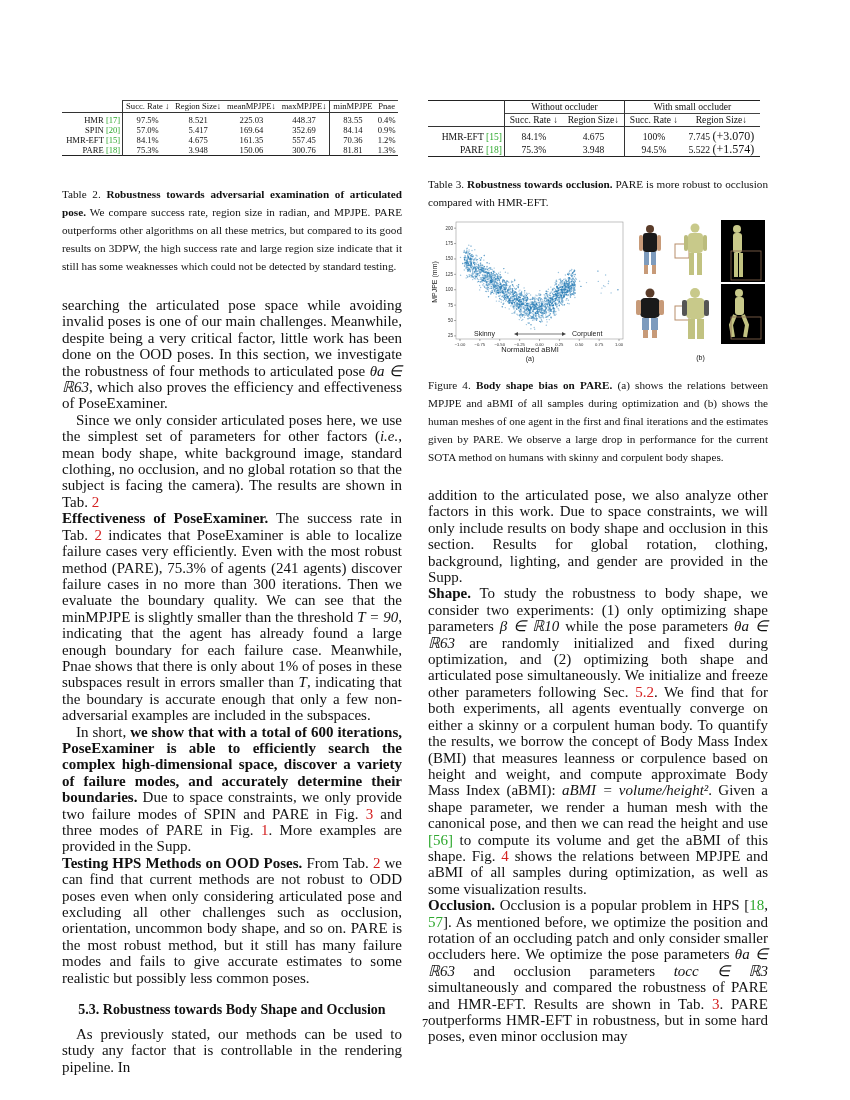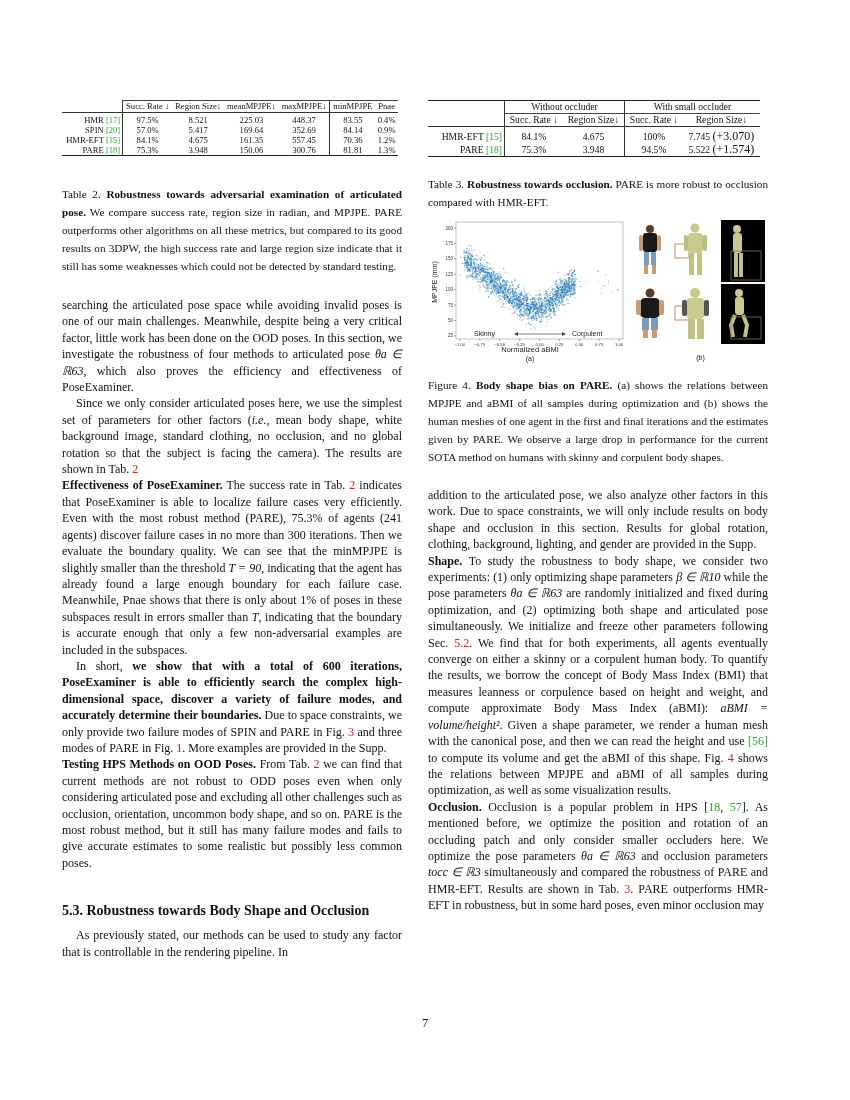--- a/index.html
+++ b/index.html
@@ -1,20 +1,20 @@
 <!DOCTYPE html>
 <html><head>
 <meta charset="utf-8">
 <style>
   html, body { margin:0; padding:0; background:#fff; }
   body { width:850px; height:1100px; position:relative; font-family:"Liberation Serif", serif; color:#111; overflow:hidden; }
   .col { position:absolute; top:0; width:340px;text-decoration:underline; }
   .colL { left:62px; }
   .colR { left:428px; }
-  .p { font-size:12px; line-height:16.4px; text-align:justify; margin:0; hyphens:auto; }
+  .p { font-size:15px; line-height:16.4px; text-align:justify; margin:0; hyphens:auto; }
   .indent { text-indent:14px; }
   .cap { font-size:11.2px; line-height:18px; text-align:justify; margin:0; }
   .ref-green { color:#2ea82e; }
   .ref-red { color:#d42020; }
   b { font-weight:bold; }
   table.t { border-collapse:collapse; font-size:8.6px; line-height:10.5px; width:100%; }
   table.t td { padding:0 2px; text-align:center; white-space:nowrap; }
   .vb { border-left:0.8px solid #333; }
   .topline { border-top:1.2px solid #222; }
   .botline { border-bottom:1.2px solid #222; }
@@ -97,21 +97,21 @@
     </p>
     <p class="p">
       <b>Effectiveness of PoseExaminer.</b><span> The success rate in Tab. </span><span class="ref-red">2</span><span> indicates that PoseExaminer is able to localize failure cases very efficiently. Even with the most robust method (PARE), 75.3% of agents (241 agents) discover failure cases in no more than 300 iterations. Then we evaluate the boundary quality. We can see that the minMPJPE is slightly smaller than the threshold </span><span class="math">T = 90</span><span>, indicating that the agent has already found a large enough boundary for each failure case. Meanwhile, Pnae shows that there is only about 1% of poses in these subspaces result in errors smaller than </span><span class="math">T</span><span>, indicating that the boundary is accurate enough that only a few non-adversarial examples are included in the subspaces.</span>
     </p>
     <p class="p indent">
       <span>In short, </span><b>we show that with a total of 600 iterations, PoseExaminer is able to efficiently search the complex high-dimensional space, discover a variety of failure modes, and accurately determine their boundaries.</b><span> Due to space constraints, we only provide two failure modes of SPIN and PARE in Fig. </span><span class="ref-red">3</span><span> and three modes of PARE in Fig. </span><span class="ref-red">1</span><span>. More examples are provided in the Supp.</span>
     </p>
     <p class="p">
       <b>Testing HPS Methods on OOD Poses.</b><span> From Tab. </span><span class="ref-red">2</span><span> we can find that current methods are not robust to ODD poses even when only considering articulated pose and excluding all other challenges such as occlusion, orientation, uncommon body shape, and so on. PARE is the most robust method, but it still has many failure modes and fails to give accurate estimates to some realistic but possibly less common poses.</span>
     </p>
-    <h3 style="margin-top:32px; margin-bottom:8px;">5.3. Robustness towards Body Shape and Occlusion</h3>
+    <h3 style="margin-top:16px; margin-bottom:8px;text-align:center;">5.3. Robustness towards Body Shape and Occlusion</h3>
     <p class="p indent">As previously stated, our methods can be used to study any factor that is controllable in the rendering pipeline. In</p>
   </div>
 </div>
 
 <div class="col colR">
 
   <div style="position:absolute; top:100px; left:0; width:332px;">
     <table class="t" style="font-size:9.6px; line-height:12px;">
       <tbody>
           <tr class="topline">

